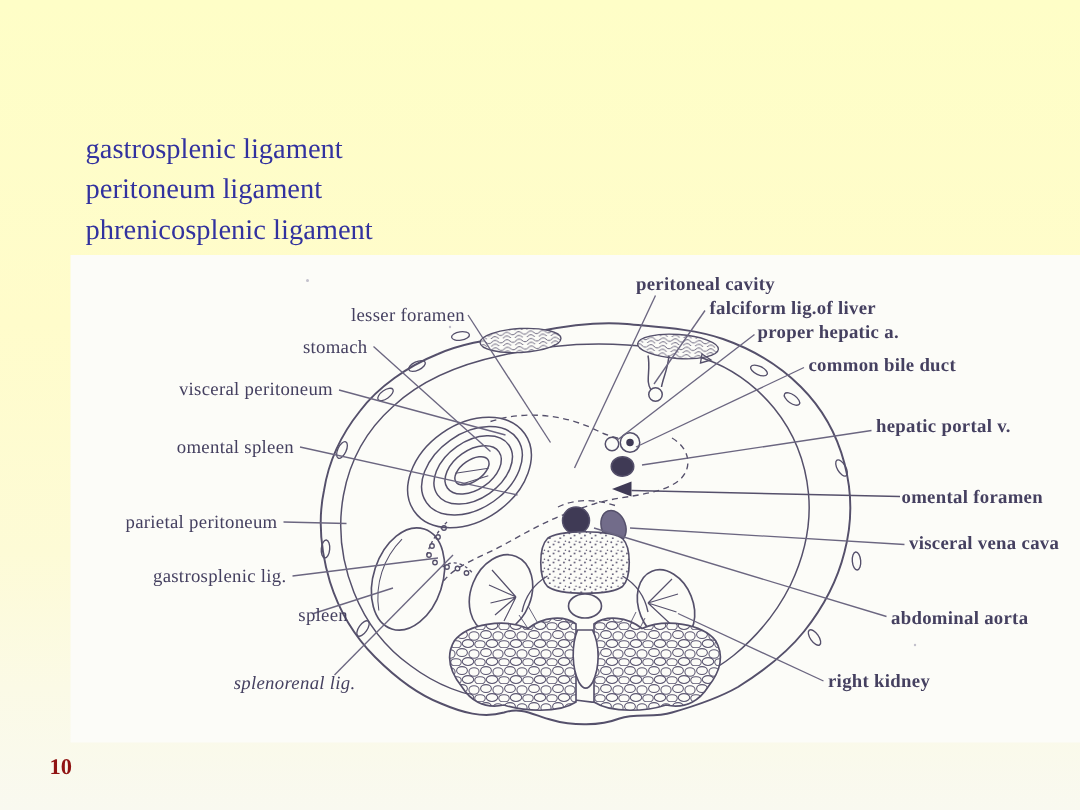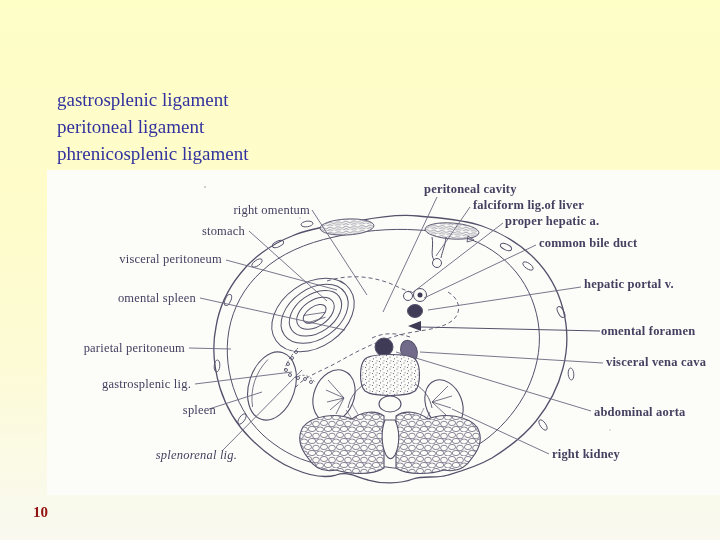--- a/index.html
+++ b/index.html
@@ -33,21 +33,21 @@
   }
 </style>
 </head>
 <body>
 
 <div class="slide">
 
 
   <div class="bullets">
     <div>gastrosplenic ligament</div>
-    <div>peritoneal ligament</div>
+    <div>peritoneum ligament</div>
     <div>phrenicosplenic ligament</div>
   </div>
 
   <div class="fig">
     <svg width="673" height="325" viewBox="47 170 673 325">
       <defs>
         <pattern id="cobble" width="16" height="12" patternUnits="userSpaceOnUse">
           <rect width="16" height="12" fill="#fcfcf8"></rect>
           <g fill="none" stroke="#5a5570" stroke-width="0.7">
             <ellipse cx="4" cy="3" rx="3.6" ry="2.6"></ellipse>
@@ -206,27 +206,27 @@
 
       <g fill="#8a86a0" opacity="0.5">
         <circle cx="205" cy="187" r="1"></circle>
         <circle cx="575" cy="205" r="0.8"></circle>
         <circle cx="300" cy="218" r="0.8"></circle>
         <circle cx="610" cy="430" r="0.8"></circle>
       </g>
     </svg>
   </div>
 
-  <div class="lbl l" style="right:410px; top:203px;">right omentum</div>
+  <div class="lbl l" style="right:410px; top:203px;">lesser foramen</div>
   <div class="lbl l" style="right:475px; top:224px;">stomach</div>
   <div class="lbl l" style="right:498px; top:252px;">visceral peritoneum</div>
   <div class="lbl l" style="right:524px; top:291px;">omental spleen</div>
   <div class="lbl l" style="right:535px; top:341px;">parietal peritoneum</div>
   <div class="lbl l" style="right:529px; top:377px;">gastrosplenic lig.</div>
-  <div class="lbl l" style="right:504px; top:403px;">spleen</div>
+  <div class="lbl l" style="right:488px; top:403px;">spleen</div>
   <div class="lbl l" style="right:483px; top:448px;font-style:italic;">splenorenal lig.</div>
 
   <div class="lbl r" style="left:424px; top:182px;">peritoneal cavity</div>
   <div class="lbl r" style="left:473px; top:198px;">falciform lig.of liver</div>
   <div class="lbl r" style="left:505px; top:214px;">proper hepatic a.</div>
   <div class="lbl r" style="left:539px; top:236px;">common bile duct</div>
   <div class="lbl r" style="left:584px; top:277px;">hepatic portal v.</div>
   <div class="lbl r" style="left:601px; top:324px;">omental foramen</div>
   <div class="lbl r" style="left:606px; top:355px;">visceral vena cava</div>
   <div class="lbl r" style="left:594px; top:405px;">abdominal aorta</div>

